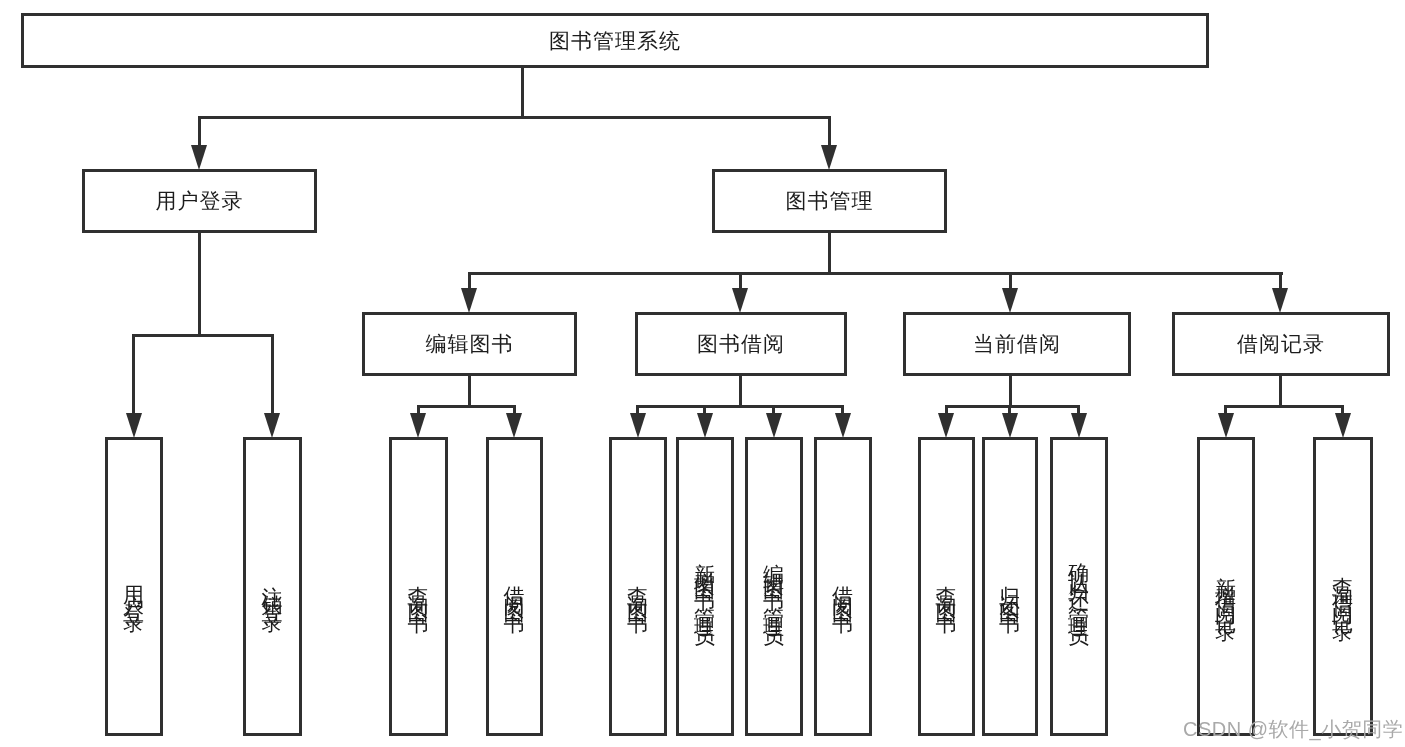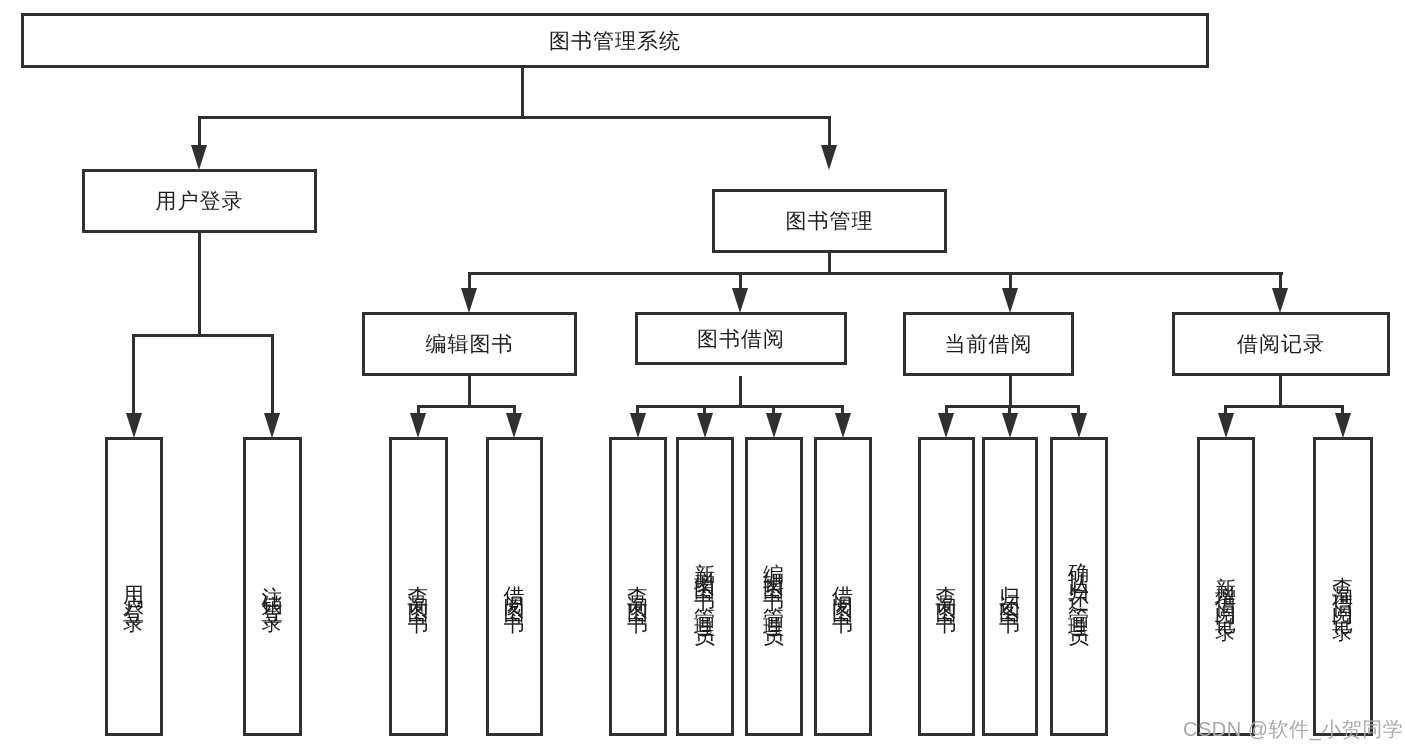--- a/index.html
+++ b/index.html
@@ -89,25 +89,25 @@
   <div class="arrow" style="left:835px;top:413px;"></div>
   <div class="arrow" style="left:938px;top:413px;"></div>
   <div class="arrow" style="left:1002px;top:413px;"></div>
   <div class="arrow" style="left:1071px;top:413px;"></div>
   <div class="arrow" style="left:1218px;top:413px;"></div>
   <div class="arrow" style="left:1335px;top:413px;"></div>
 
   <div class="node" style="left:21px;top:13px;width:1188px;height:55px;">图书管理系统</div>
 
   <div class="node" style="left:82px;top:169px;width:235px;height:64px;">用户登录</div>
-  <div class="node" style="left:712px;top:169px;width:235px;height:64px;margin-top:20px;">图书管理</div>
+  <div class="node" style="left:712px;top:169px;width:235px;height:64px;">图书管理</div>
 
   <div class="node" style="left:362px;top:312px;width:215px;height:64px;">编辑图书</div>
-  <div class="node" style="left:635px;top:312px;width:212px;height:53px;">图书借阅</div>
-  <div class="node" style="left:903px;top:312px;width:171px;height:64px;">当前借阅</div>
+  <div class="node" style="left:635px;top:312px;width:212px;height:64px;">图书借阅</div>
+  <div class="node" style="left:903px;top:312px;width:228px;height:64px;">当前借阅</div>
   <div class="node" style="left:1172px;top:312px;width:218px;height:64px;">借阅记录</div>
 
   <div class="node vnode" style="left:105px;top:437px;width:58px;height:299px;">用户登录</div>
   <div class="node vnode" style="left:243px;top:437px;width:59px;height:299px;">注销登录</div>
   <div class="node vnode" style="left:389px;top:437px;width:59px;height:299px;">查询图书</div>
   <div class="node vnode" style="left:486px;top:437px;width:57px;height:299px;">借阅图书</div>
   <div class="node vnode" style="left:609px;top:437px;width:58px;height:299px;">查询图书</div>
   <div class="node vnode" style="left:676px;top:437px;width:58px;height:299px;">新增图书（管理员）</div>
   <div class="node vnode" style="left:745px;top:437px;width:58px;height:299px;">编辑图书（管理员）</div>
   <div class="node vnode" style="left:814px;top:437px;width:58px;height:299px;">借阅图书</div>

